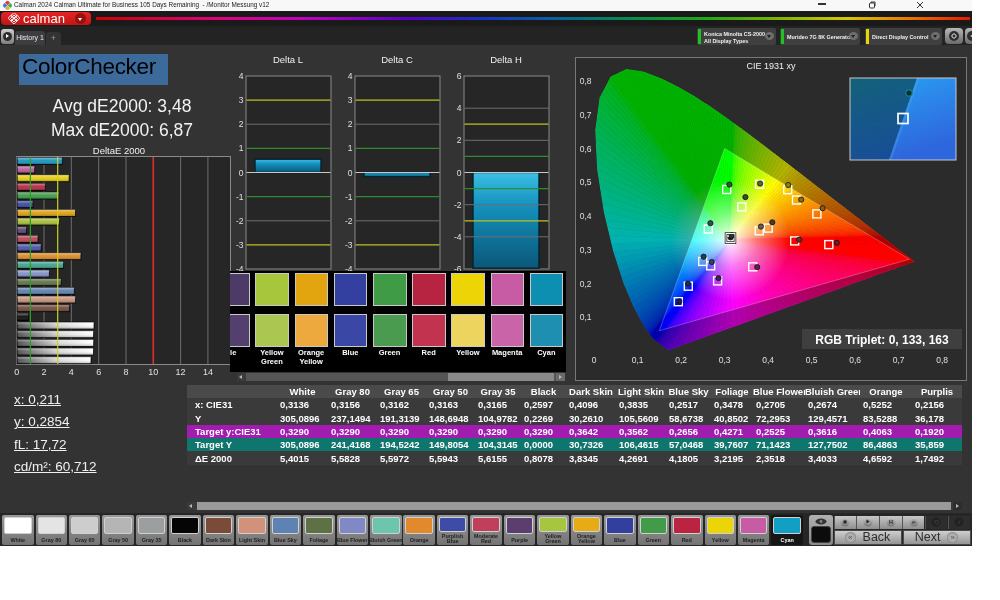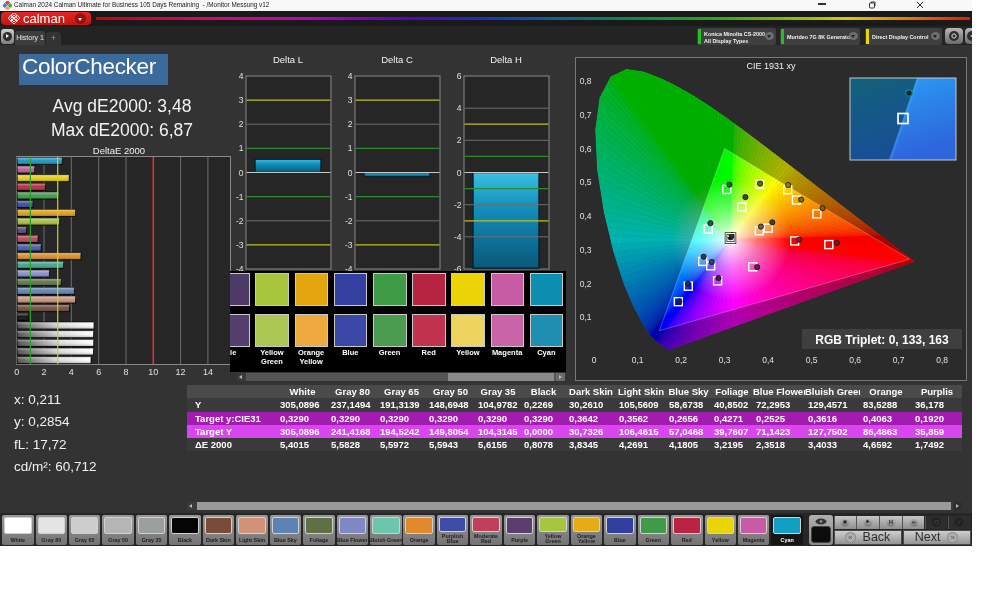--- a/index.html
+++ b/index.html
@@ -17,26 +17,26 @@
 .rndbtn { position:absolute; left:1px; top:3px; width:13px; height:15px; border-radius:3px; background:linear-gradient(#cdcdcd,#7e7e7e); }
 .rndbtn .c { position:absolute; left:2px; top:3px; width:9px; height:9px; border-radius:50%; background:#2c2c2c; color:#eee; font-size:6px; text-align:center; line-height:9px; }
 .drop { position:absolute; top:2px; height:17px; background:#3f3f3f; border-radius:2px; color:#f0f0f0; }
 .drop .bar { position:absolute; left:1px; top:1px; bottom:1px; width:3px; }
 .drop .t1 { position:absolute; left:7px; top:2.5px; font-size:5.4px; font-weight:bold; white-space:nowrap; }
 .drop .t2 { position:absolute; left:7px; top:9.5px; font-size:5.4px; font-weight:bold; white-space:nowrap; }
 .drop .tc { position:absolute; left:7px; top:5.5px; font-size:5.4px; font-weight:bold; white-space:nowrap; }
 .drop .dd { position:absolute; right:2px; top:4px; width:9px; height:8px; border-radius:50%; background:#6e6e6e; color:#222; font-size:5px; text-align:center; line-height:8px; }
 .sqbtn { position:absolute; top:2px; width:18px; height:16px; border-radius:4px; background:linear-gradient(#b8b8b8,#6a6a6a); }
 #content { position:absolute; left:0; top:45px; width:972px; height:501px; background:#333333; }
-#cctitle { position:absolute; left:19px; top:9px; width:149px; height:31px; background:#3c6a9a; color:#ffffff; font-size:22.5px; padding-left:3px; letter-spacing:-0.3px; }
+#cctitle { position:absolute; left:19px; top:9px; width:149px; height:31px; background:#3c6a9a; color:#000000; font-size:22.5px; padding-left:3px; letter-spacing:-0.3px; }
 .bign { position:absolute; width:244px; text-align:center; color:#f2f2f2; font-size:17.5px; }
 svg text { font-family:"Liberation Sans", sans-serif; }
 #curread { position:absolute; left:14px; top:347px; color:#f0f0f0; }
 #curread .h { font-size:17px; margin-bottom:7px; }
-#curread .l { font-size:13.5px; margin-bottom:7.3px; }
+#curread .l { font-size:13.5px; margin-bottom:7.3px;text-decoration:underline; }
 #swpanel { position:absolute; left:230px; top:226px; width:336px; height:101px; background:#000; overflow:hidden; }
 .sw { position:absolute; width:33.6px; height:33.4px; border:1px solid #c8c8c8; }
 .swlab { position:absolute; width:39px; text-align:center; color:#fff; font-size:7.5px; font-weight:bold; line-height:8.5px; }
 .hscroll { position:absolute; height:8px; background:#555; }
 .hscroll .arr { position:absolute; top:0; width:9px; height:8px; background:#3a3a3a; color:#c0c0c0; font-size:6px; line-height:8px; text-align:center; }
 .hscroll .thumb { position:absolute; top:0; height:8px; background:#8a8a8a; }
 #tablewrap { position:absolute; left:187px; top:340px; width:775px; }
 #tablewrap table { border-collapse:collapse; width:775px; table-layout:fixed; }
 #tablewrap td, #tablewrap th { height:13.3px; font-size:9.5px; color:#fff; white-space:nowrap; overflow:hidden; padding:0 0 0 3px; text-align:left; font-weight:bold; vertical-align:middle; }
 #tablewrap th { text-align:center; padding:0; }
@@ -817,20 +817,37 @@
               <th>Dark Skin</th>
               <th>Light Skin</th>
               <th>Blue Sky</th>
               <th>Foliage</th>
               <th>Blue Flower</th>
               <th>Bluish Green</th>
               <th>Orange</th>
               <th>Purplis</th>
             </tr>
             <tr style="background:#3a3a3a">
+              <td class="lab">x: CIE31</td>
+              <td>0,3136</td>
+              <td>0,3156</td>
+              <td>0,3162</td>
+              <td>0,3163</td>
+              <td>0,3165</td>
+              <td>0,2597</td>
+              <td>0,4096</td>
+              <td>0,3835</td>
+              <td>0,2517</td>
+              <td>0,3478</td>
+              <td>0,2705</td>
+              <td>0,2674</td>
+              <td>0,5252</td>
+              <td>0,2156</td>
+            </tr>
+            <tr style="background:#3a3a3a">
               <td class="lab">Y</td>
               <td>305,0896</td>
               <td>237,1494</td>
               <td>191,3139</td>
               <td>148,6948</td>
               <td>104,9782</td>
               <td>0,2269</td>
               <td>30,2610</td>
               <td>105,5609</td>
               <td>58,6738</td>
@@ -850,21 +867,21 @@
               <td>0,3290</td>
               <td>0,3642</td>
               <td>0,3562</td>
               <td>0,2656</td>
               <td>0,4271</td>
               <td>0,2525</td>
               <td>0,3616</td>
               <td>0,4063</td>
               <td>0,1920</td>
             </tr>
-            <tr style="background:#d946ef">
+            <tr style="background:#0f766e">
               <td class="lab">Target Y</td>
               <td>305,0896</td>
               <td>241,4168</td>
               <td>194,5242</td>
               <td>149,8054</td>
               <td>104,3145</td>
               <td>0,0000</td>
               <td>30,7326</td>
               <td>106,4615</td>
               <td>57,0468</td>

